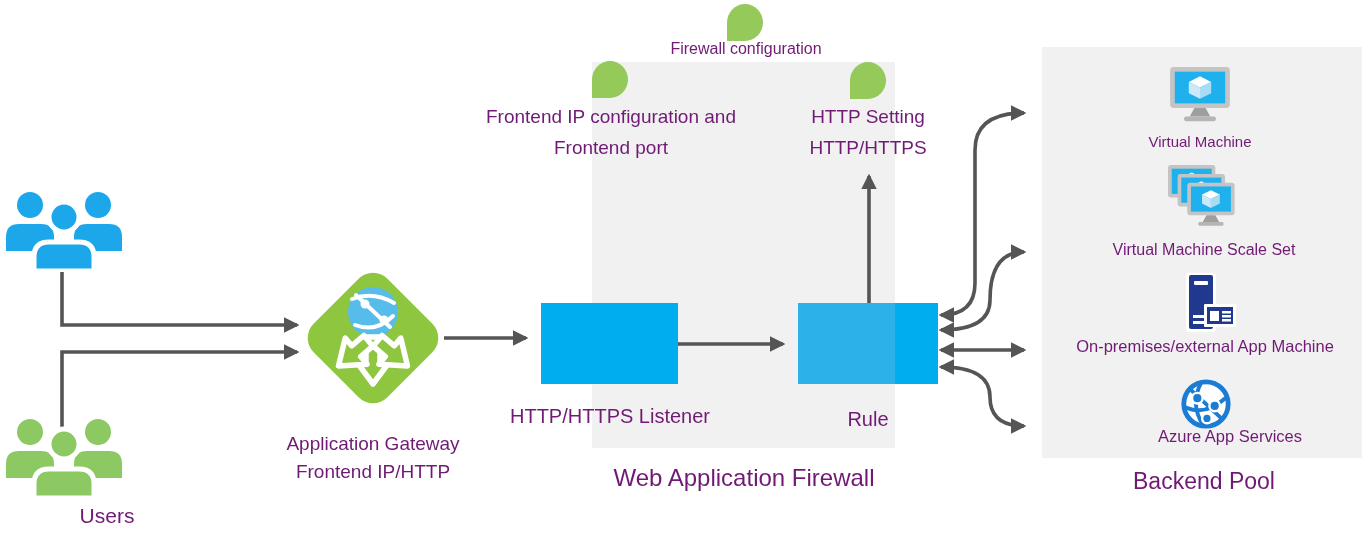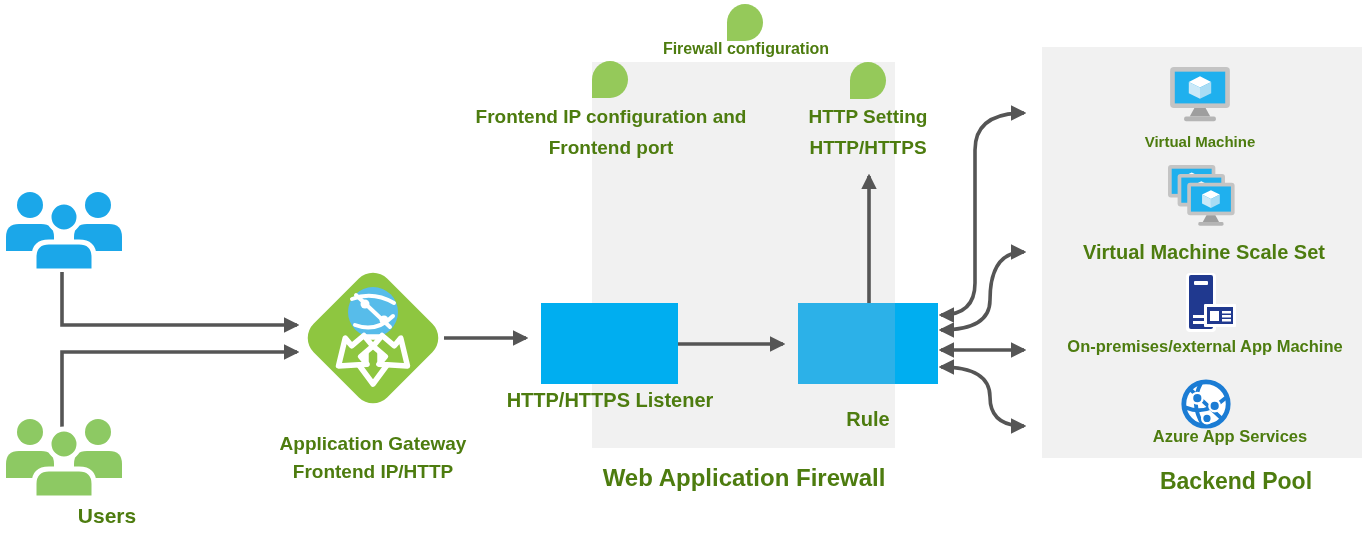--- a/index.html
+++ b/index.html
@@ -7,33 +7,33 @@
           font-family:"Liberation Sans",sans-serif;}
   .panel{position:absolute;background:#f1f1f1;}
   .waf-panel{left:592px;top:62px;width:303px;height:386px;}
   .backend-panel{left:1042px;top:47px;width:320px;height:411px;}
   .box{position:absolute;}
   .listener-box{left:541px;top:303px;width:137px;height:81px;background:#00AEF0;}
   .rule-box{left:798px;top:303px;width:140px;height:81px;
             background:linear-gradient(90deg,#2CB1E8 0%,#2CB1E8 69%,#00AEF0 69%,#00AEF0 100%);}
   .drop{position:absolute;width:36px;height:37px;background:#95C95A;
         border-radius:50% 50% 50% 0;}
-  .lbl{position:absolute;font-weight:bold;color:#4d7c0f;text-align:center;
+  .lbl{position:absolute;font-weight:normal;color:#701a75;text-align:center;
        transform:translateX(-50%);white-space:nowrap;line-height:1.2;}
   .lbl-users{left:62px;top:503px;font-size:21px;margin-left:45px;}
   .lbl-gateway{left:373px;top:430px;font-size:19px;line-height:28px;}
-  .lbl-listener{left:610px;top:388px;font-size:20px;text-align:right;}
+  .lbl-listener{left:610px;top:404px;font-size:20px;text-align:right;}
   .lbl-rule{left:868px;top:407px;font-size:20px;}
   .lbl-waf{left:744px;top:464px;font-size:24px;}
   .lbl-fwconfig{left:746px;top:39px;font-size:16px;}
   .lbl-frontend{left:611px;top:101px;font-size:19px;line-height:31px;}
   .lbl-httpsetting{left:868px;top:101px;font-size:19px;line-height:31px;}
-  .lbl-backend{left:1236px;top:468px;font-size:23px;}
+  .lbl-backend{left:1204px;top:468px;font-size:23px;}
   .lbl-vm{left:1200px;top:133px;font-size:15px;}
-  .lbl-vmss{left:1204px;top:240px;font-size:20px;}
+  .lbl-vmss{left:1204px;top:240px;font-size:16px;}
   .lbl-onprem{left:1205px;top:337px;font-size:16.5px;}
   .lbl-appsvc{left:1204px;top:427px;font-size:16.5px;margin-left:26px;}
   svg.overlay{position:absolute;left:0;top:0;pointer-events:none;}
   .icon{position:absolute;}
 </style>
 </head>
 <body>
 
 <div class="canvas">
 

